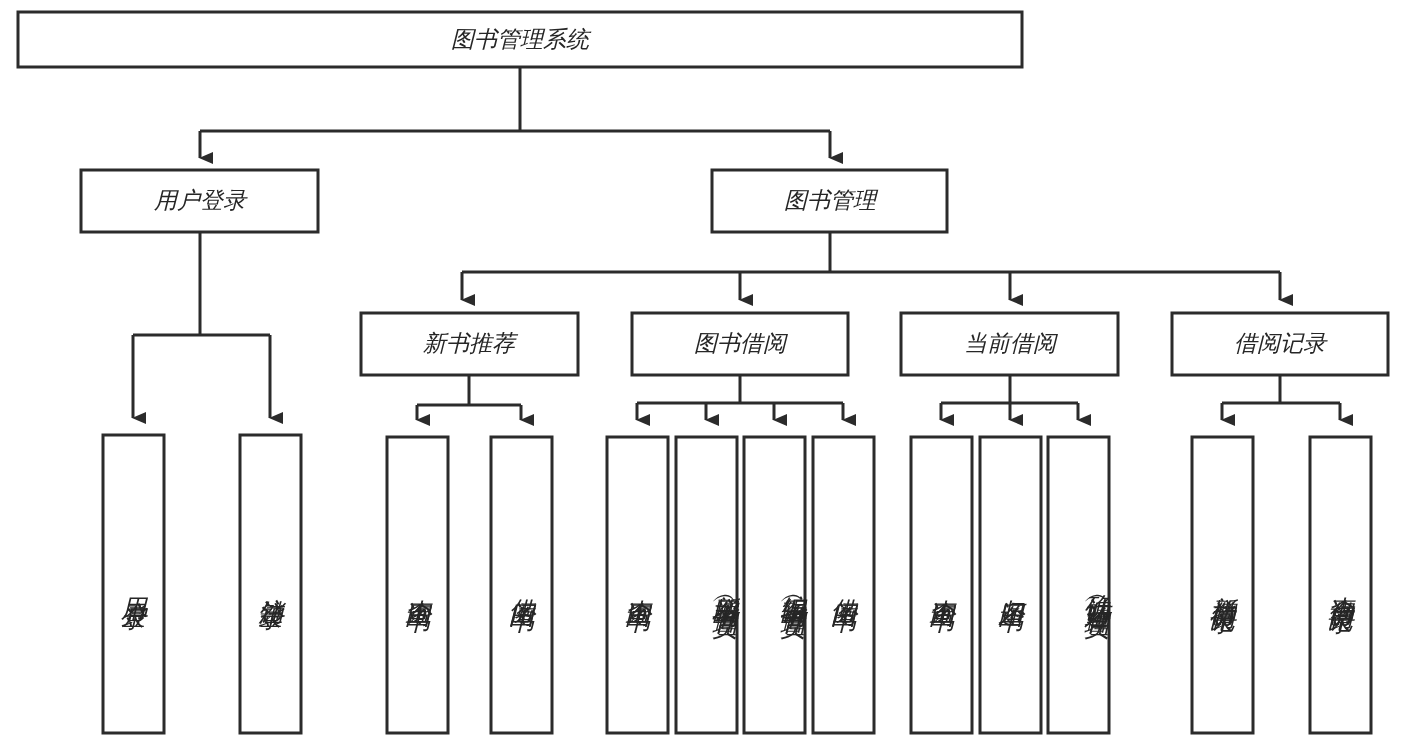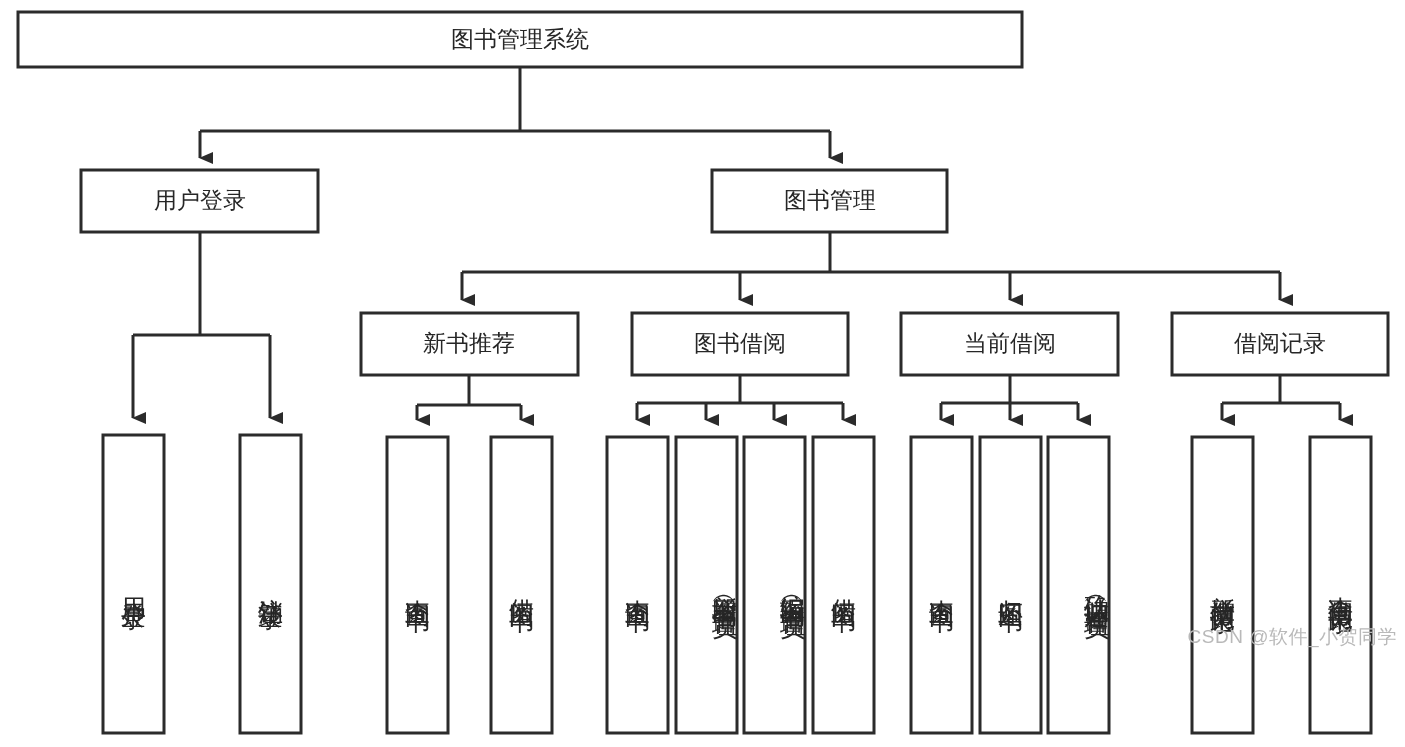--- a/index.html
+++ b/index.html
@@ -11,20 +11,21 @@
     width: 1405px;
     height: 747px;
     font-family: "Liberation Sans", "DejaVu Sans", sans-serif;
     overflow: hidden;
   }
   #diagram-root {
     position: relative;
     width: 1405px;
     height: 654px;
     background: #ffffff;
+    font-style: italic;
   }
   svg.flow {
     position: absolute;
     left: 0;
     top: 0;
     width: 1405px;
     height: 747px;
   }
   .node-rect {
     fill: #ffffff;
@@ -210,14 +211,13 @@
   <div class="leaf-label" style="left:744px; top:443px; width:61px; height:290px;">编辑图书（管理员）</div>
   <div class="leaf-label centered" style="left:813px; top:437px; width:61px; height:296px;">借阅图书</div>
 
   <div class="leaf-label centered" style="left:911px; top:437px; width:61px; height:296px;">查询图书</div>
   <div class="leaf-label centered" style="left:980px; top:437px; width:61px; height:296px;">归还图书</div>
   <div class="leaf-label" style="left:1048px; top:443px; width:61px; height:290px;">确认归还（管理员）</div>
 
   <div class="leaf-label centered" style="left:1192px; top:437px; width:61px; height:296px;">新增借阅记录</div>
   <div class="leaf-label centered" style="left:1310px; top:437px; width:61px; height:296px;">查询借阅记录</div>
 
-  <div class="watermark">CSDN @软件_小贺同学</div>
 </div>
 
 </body></html>

